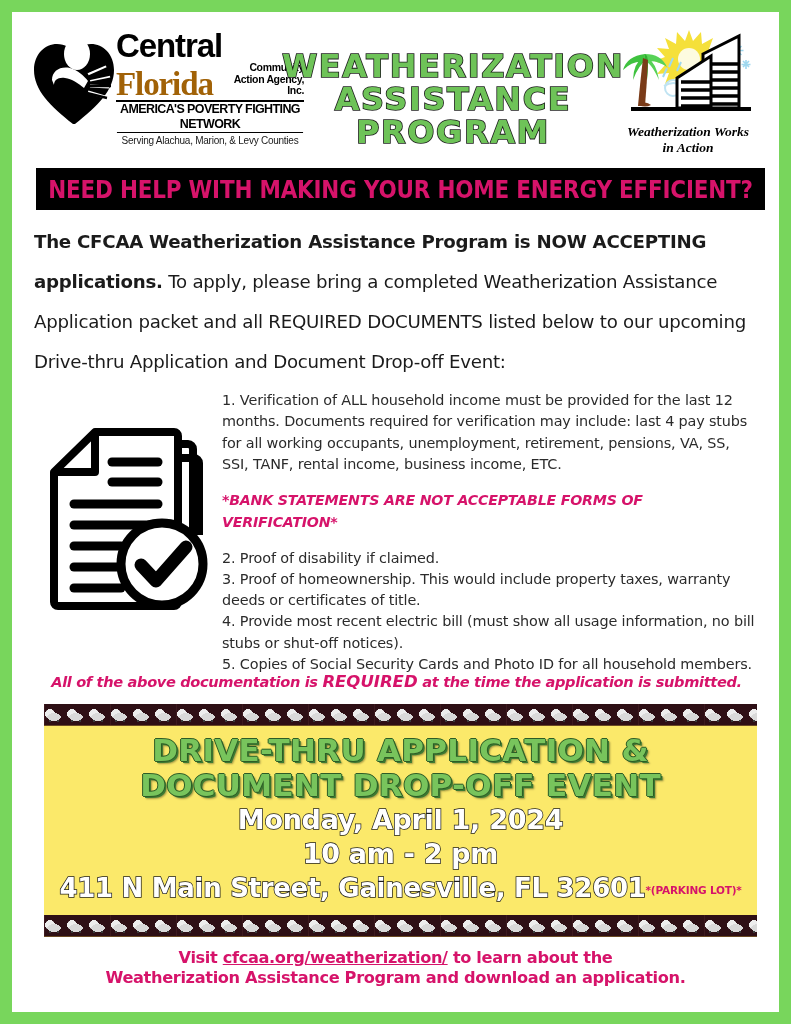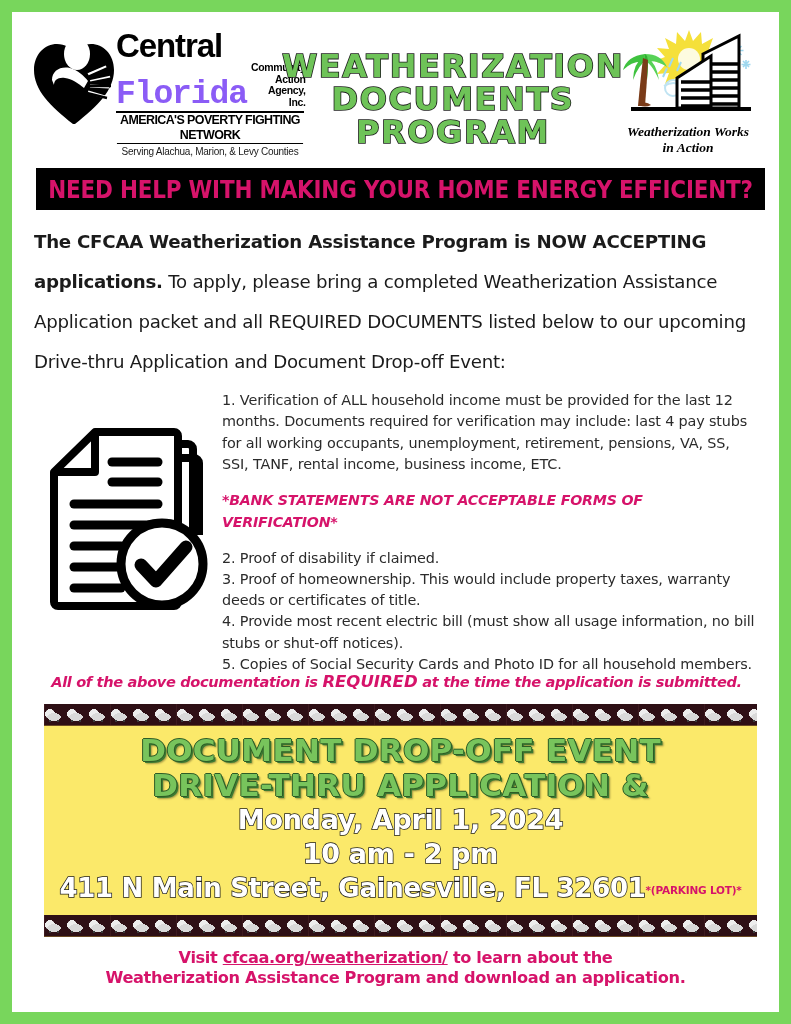--- a/index.html
+++ b/index.html
@@ -66,26 +66,26 @@
     line-height: 31px;
     letter-spacing: -1.1px;
     color: #000;
   }
   .cf-fl-row {
     display: flex;
     align-items: flex-end;
     margin-top: 1px;
   }
   .cf-florida {
-    font-family: Liberation Mono, monospace;
+    font-family: Liberation Serif, serif;
     font-weight: bold;
     font-size: 33px;
     line-height: 30px;
     letter-spacing: -1.1px;
-    color: #8b5cf6;
+    color: #a16207;
   }
   .cf-caa {
     font-family: "Liberation Sans", sans-serif;
     font-weight: bold;
     font-size: 10.5px;
     line-height: 11.5px;
     letter-spacing: -0.35px;
     color: #000;
     margin-left: 4px;
     padding-bottom: 2px;
@@ -339,21 +339,21 @@
             </div>
           </div>
           <div class="cf-rule"></div>
           <div class="cf-network">AMERICA'S POVERTY FIGHTING NETWORK</div>
           <div class="cf-serving">Serving Alachua, Marion, &amp; Levy Counties</div>
         </div>
       </div>
 
       <div class="program-title">
         <div>WEATHERIZATION</div>
-        <div>DOCUMENTS</div>
+        <div>ASSISTANCE</div>
         <div>PROGRAM</div>
       </div>
 
       <div class="ww-logo">
         <svg viewBox="0 0 146 104" width="146" height="104">
 
           <g>
             <path d="M74 4 l4 11 8-9 1 12 11-6 -4 11 12-1 -8 9 11 4 -11 4 8 9 -12-1 4 11 -11-6 -1 12 -8-9 -4 11 -4-11 -8 9 -1-12 -11 6 4-11 -12 1 8-9 -11-4 11-4 -8-9 12 1 -4-11 11 6 1-12 8 9z" fill="#f5e03a"></path>
             <circle cx="74" cy="33" r="11" fill="#fdfbe0"></circle>
           </g>
@@ -434,22 +434,22 @@
         <p class="req-item">4.  Provide most recent electric bill (must show all usage information, no bill stubs or shut-off notices).</p>
         <p class="req-item">5.  Copies of Social Security Cards and Photo ID for all household members.</p>
       </div>
     </div>
 
     <div class="required-line"><span>All of the above documentation is </span><span class="strong">REQUIRED</span><span> at the time the application is submitted.</span></div>
 
     <div class="event-box">
       <div class="car-strip"></div>
       <div class="event-inner">
+        <div class="event-title">DRIVE-THRU APPLICATION &amp;</div>
         <div class="event-title">DOCUMENT DROP-OFF EVENT</div>
-        <div class="event-title">DRIVE-THRU APPLICATION &amp;</div>
         <div class="event-line">Monday, April 1, 2024</div>
         <div class="event-line">10 am - 2 pm</div>
         <div class="event-line address"><span>411 N Main Street, Gainesville, FL 32601</span><span class="parking-note">*(PARKING LOT)*</span></div>
       </div>
       <div class="car-strip"></div>
     </div>
 
     <div class="footer">
       <div><span>Visit </span><span class="url">cfcaa.org/weatherization/</span><span> to learn about the</span></div>
       <div>Weatherization Assistance Program and download an application.</div>

